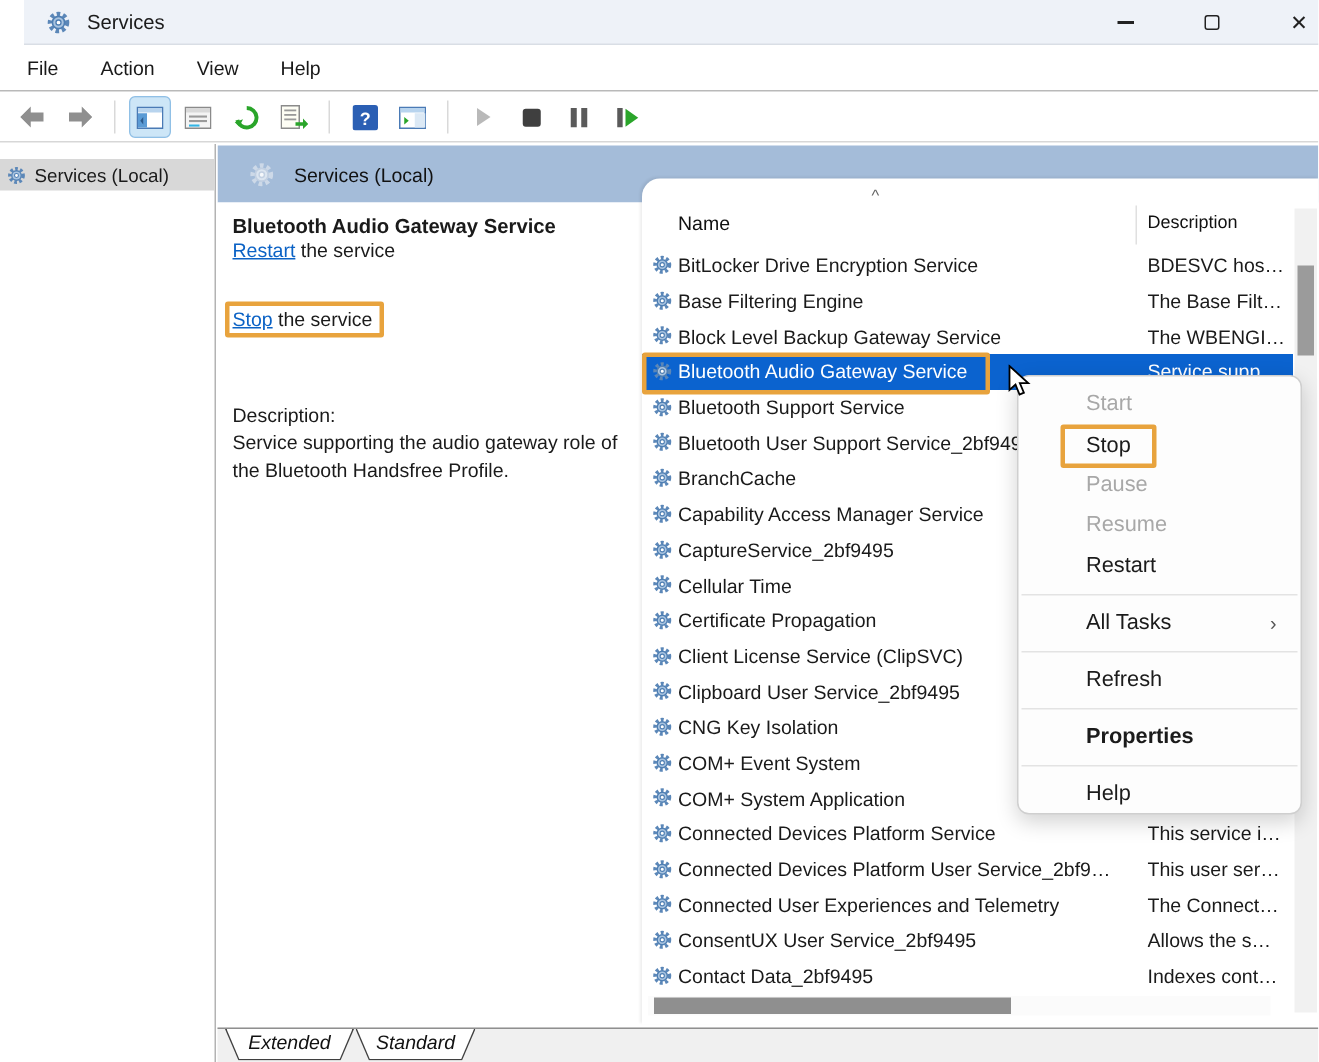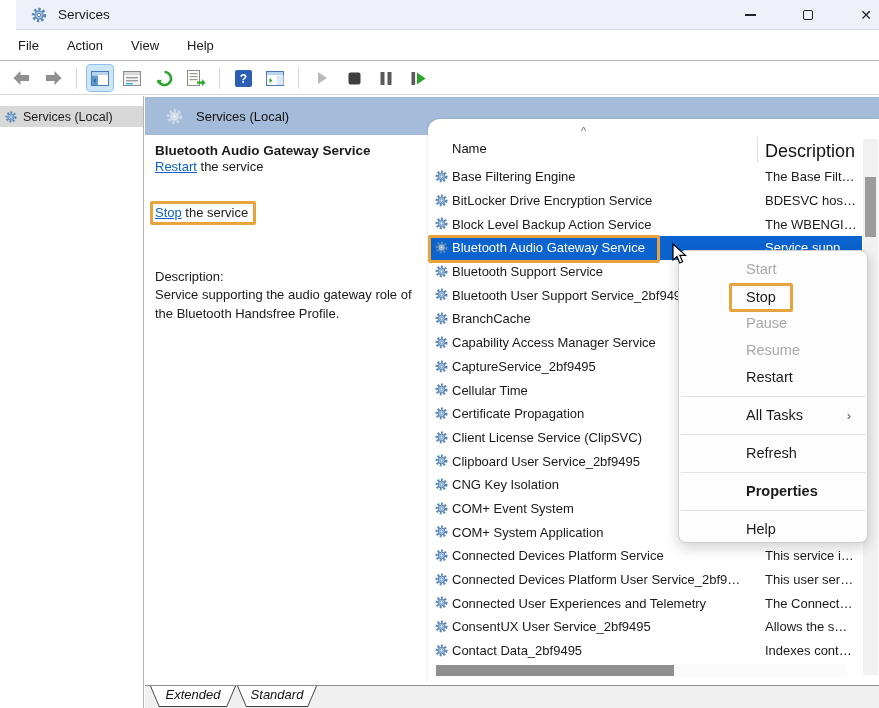--- a/index.html
+++ b/index.html
@@ -45,40 +45,40 @@
   .linkbox { display:inline-block; border:3px solid #e8a33d; border-radius:2px; padding:1px 5px 2px 2px; margin-left:-5px; margin-top:24px; }
   .alink { color:#0b62c5; text-decoration:underline; }
   .desc-label { margin-top:44px; }
   .desc-text { margin-top:2px; width:262px; line-height:18.5px; }
 
   
   .listpanel { position:absolute; left:283px; top:23px; width:451px; height:564px; background:#fff; border-radius:12px 0 0 0; box-shadow:-1px -1px 2px rgba(0,0,0,0.07); overflow:hidden; }
   .sort-caret { position:absolute; left:153px; top:6px; color:#666; font-size:11px; }
   .lheader { position:absolute; left:0; top:18px; height:26px; width:100%; }
   .lheader .hname { position:absolute; left:24px; top:4px; font-size:13px; color:#111;text-align:right; }
-  .lheader .hdesc { position:absolute; left:337px; top:4px; font-size:18px; color:#111; }
+  .lheader .hdesc { position:absolute; left:337px; top:4px; font-size:12px; color:#111; }
   .hdiv { position:absolute; left:329px; top:0px; width:1px; height:26px; background:#e0e0e0; }
   #rows { position:absolute; left:0; top:46px; width:434px; }
   .lrow { position:relative; height:23.7px; display:flex; align-items:center; }
   .lrow .gear { position:absolute; left:6px; top:4px; width:15px; height:15px; }
   .lrow .rname { position:absolute; left:24px; white-space:nowrap; overflow:hidden; max-width:305px; text-overflow:clip; }
   .lrow .rdesc { position:absolute; left:337px; white-space:nowrap; overflow:hidden; max-width:95px; }
   .lrow.sel { background:#0b63cf; color:#fff; }
   .lrow.sel .rname, .lrow.sel .rdesc { color:#fff; }
   .lrow.sel::after { content:""; position:absolute; left:0px; top:-1px; width:226px; height:22px; border:3px solid #e8a33d; border-radius:2px; pointer-events:none; }
 
   
   .vscroll { position:absolute; right:1px; top:20px; width:15px; height:536px; background:#f1f1f1; }
   .vthumb { position:absolute; left:2px; top:38px; width:11px; height:60px; background:#9b9b9b; }
   .hscroll { position:absolute; left:4px; bottom:6px; width:415px; height:13px; background:#fbfbfb; }
   .hthumb { position:absolute; left:4px; top:1px; width:238px; height:11px; background:#8f8f8f; }
 
   
   .ctxmenu { position:absolute; left:678px; top:250px; width:190px; height:293px; background:#fdfdfd; border:1px solid #cfcfcf; border-radius:8px; box-shadow:0 5px 14px rgba(0,0,0,0.18); z-index:50; padding:5px 0; }
-  .cm-item { position:relative; height:27px; line-height:27px; padding-left:67px; font-size:14.5px; color:#1b1b1b; }
+  .cm-item { position:relative; height:27px; line-height:27px; padding-left:45px; font-size:14.5px; color:#1b1b1b; }
   .cm-item.disabled { color:#a8a8a8; }
   .cm-item.bold { font-weight:bold; }
   .cm-item .chev { position:absolute; right:16px; top:0; color:#555; font-size:13px; }
   .cm-sep { height:1px; background:#e3e3e3; margin:5px 2px; }
   .cm-highlight { display:inline-block; border:3px solid #e8a33d; border-radius:2px; padding:0 14px; margin-left:-17px; line-height:23px; }
 
   
   .bottombar { position:absolute; left:145px; top:685px; width:734px; height:23px; background:#f0f0f0; border-top:1px solid #8f8f8f; }
   .tab { position:absolute; top:0px; height:21px; color:#111; font-size:13px;font-style:italic; }
   .tab .shape { position:absolute; inset:0; background:#3f3f3f; clip-path:polygon(0 0,100% 0,calc(100% - 9px) 100%,9px 100%); }
@@ -252,35 +252,35 @@
       <div class="lheader">
         <span class="hname">Name</span>
         <span class="hdiv"></span>
         <span class="hdesc">Description</span>
       </div>
       <div id="rows">
           <div class="lrow">
             <span class="gear"><svg width="15" height="15" viewBox="0 0 16 16">
                 <use href="#gear-sym"></use>
               </svg></span>
+            <span class="rname">BitLocker Drive Encryption Service</span>
+            <span class="rdesc">BDESVC hos…</span>
+          </div>
+          <div class="lrow">
+            <span class="gear"><svg width="15" height="15" viewBox="0 0 16 16">
+                <use href="#gear-sym"></use>
+              </svg></span>
             <span class="rname">Base Filtering Engine</span>
             <span class="rdesc">The Base Filt…</span>
           </div>
           <div class="lrow">
             <span class="gear"><svg width="15" height="15" viewBox="0 0 16 16">
                 <use href="#gear-sym"></use>
               </svg></span>
-            <span class="rname">BitLocker Drive Encryption Service</span>
-            <span class="rdesc">BDESVC hos…</span>
-          </div>
-          <div class="lrow">
-            <span class="gear"><svg width="15" height="15" viewBox="0 0 16 16">
-                <use href="#gear-sym"></use>
-              </svg></span>
-            <span class="rname">Block Level Backup Action Service</span>
+            <span class="rname">Block Level Backup Gateway Service</span>
             <span class="rdesc">The WBENGI…</span>
           </div>
           <div class="lrow sel">
             <span class="gear"><svg width="15" height="15" viewBox="0 0 16 16">
                 <use href="#gear-sym"></use>
               </svg></span>
             <span class="rname">Bluetooth Audio Gateway Service</span>
             <span class="rdesc">Service supp…</span>
           </div>
           <div class="lrow">

